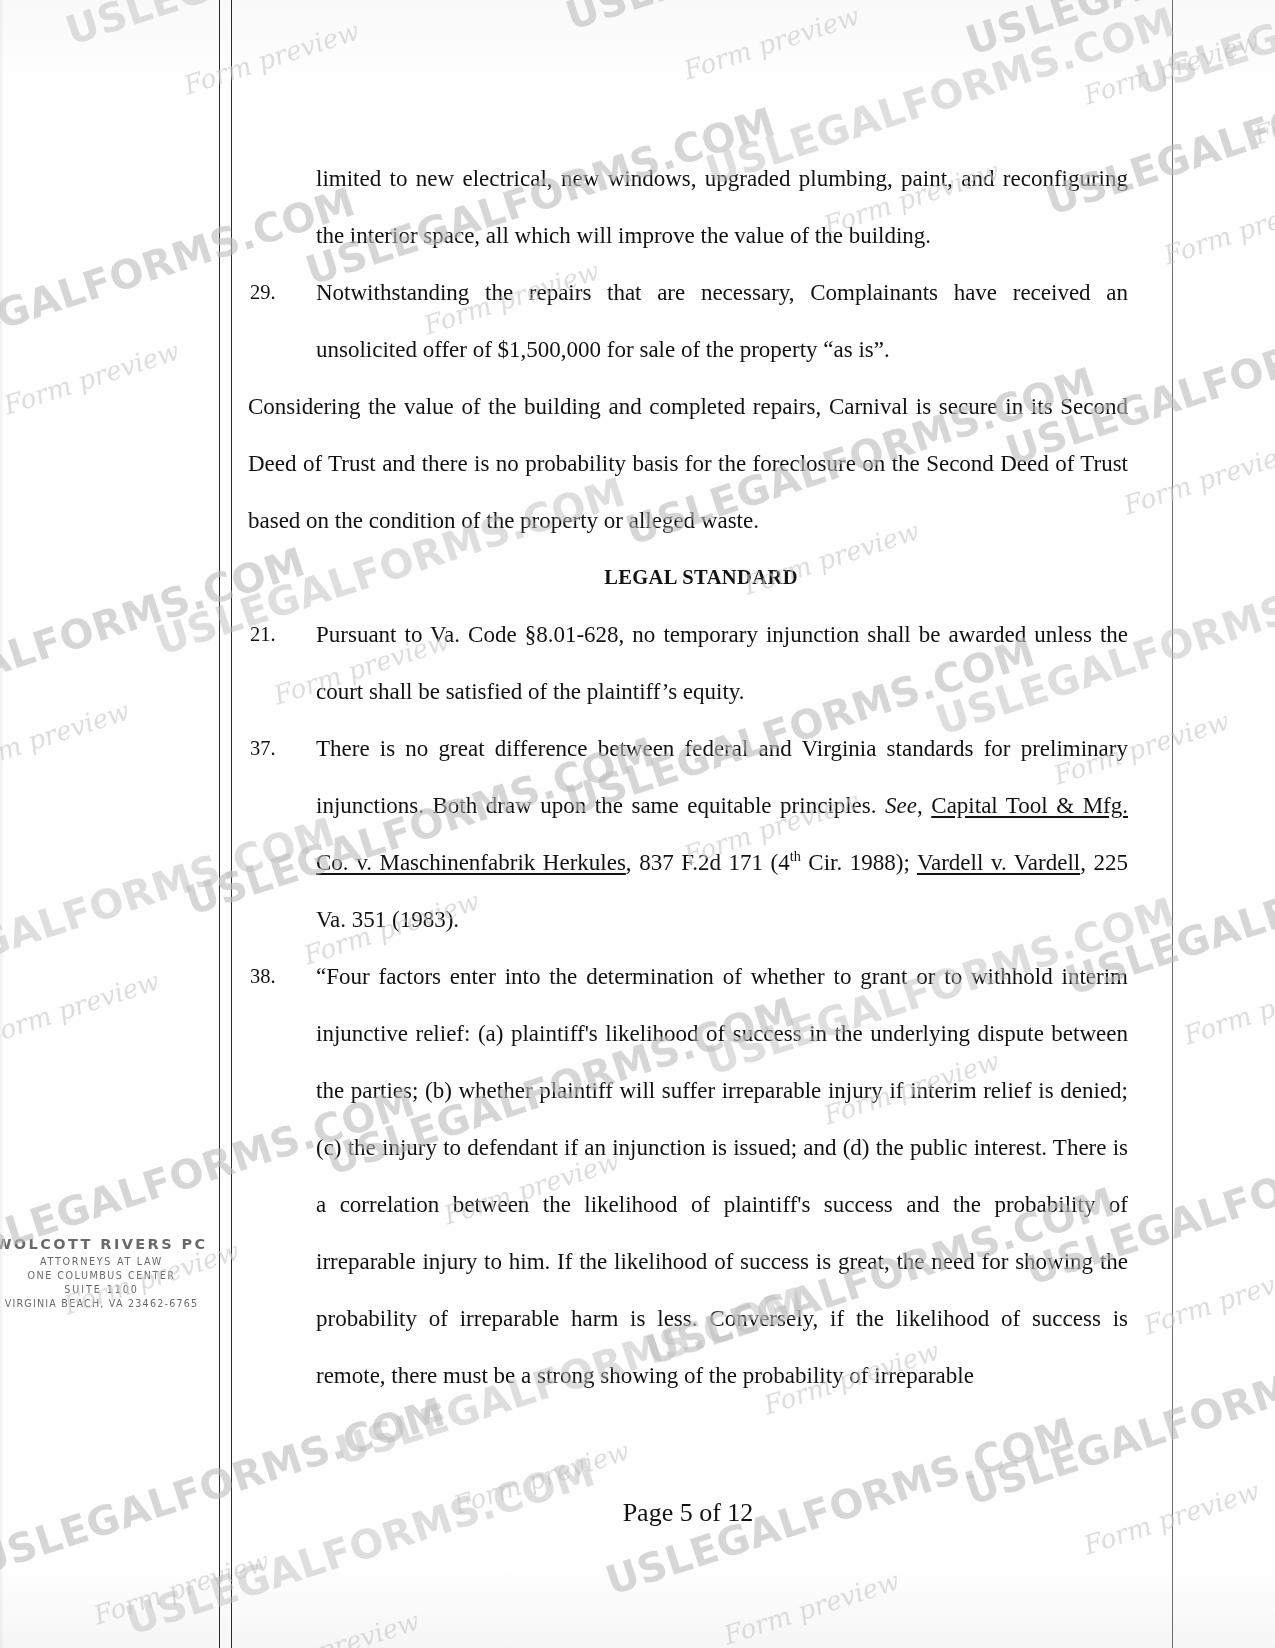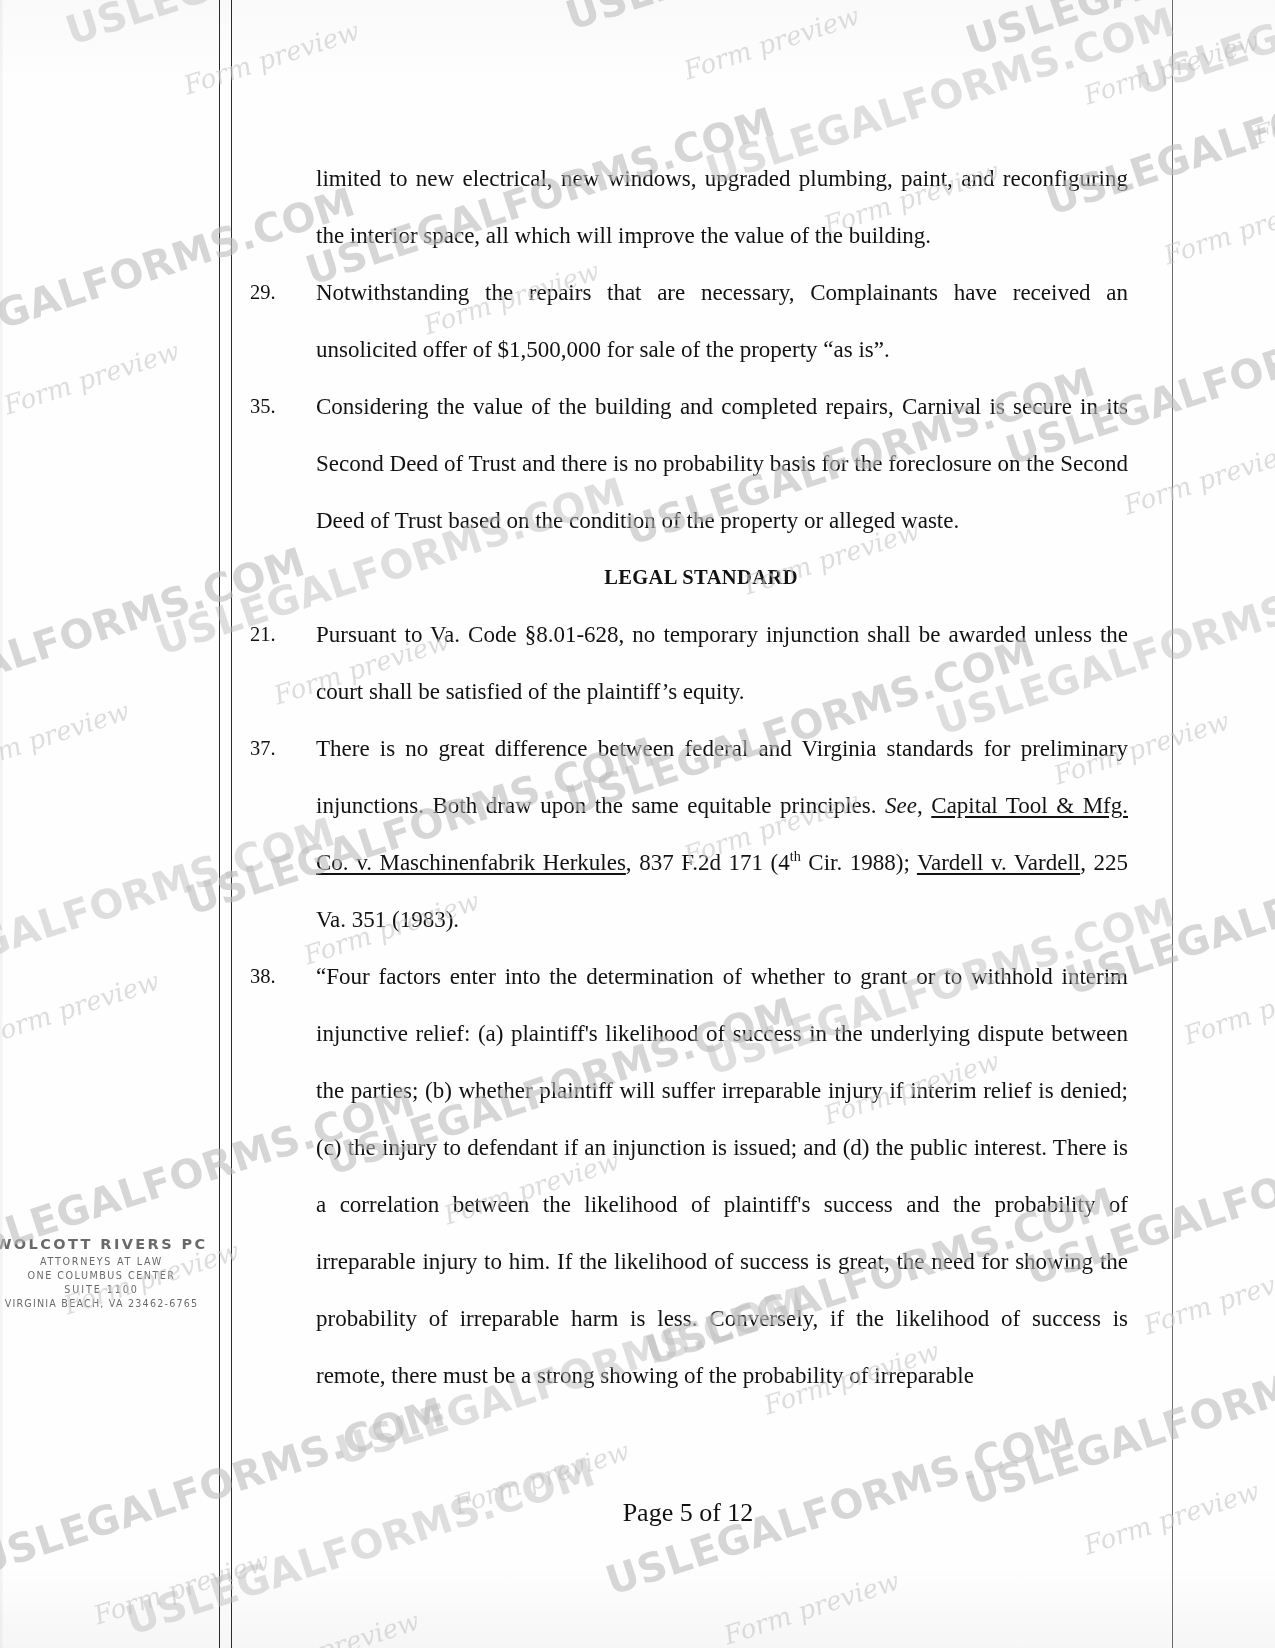--- a/index.html
+++ b/index.html
@@ -140,21 +140,20 @@
       <div class="num"></div>
       <div class="body last-left">limited to new electrical, new windows, upgraded plumbing, paint, and reconfiguring the interior space, all which will improve the value of the building.</div>
     </div>
 
     <div class="para">
       <div class="num">29.</div>
       <div class="body last-left">Notwithstanding the repairs that are necessary, Complainants have received an unsolicited offer of $1,500,000 for sale of the property “as is”.</div>
     </div>
 
     <div class="para">
-      <div class="num">35.</div>
       <div class="body last-left">Considering the value of the building and completed repairs, Carnival is secure in its Second Deed of Trust and there is no probability basis for the foreclosure on the Second Deed of Trust based on the condition of the property or alleged waste.</div>
     </div>
 
     <div class="heading">LEGAL STANDARD</div>
 
     <div class="para">
       <div class="num">21.</div>
       <div class="body last-left">Pursuant to Va. Code §8.01-628, no temporary injunction shall be awarded unless the court shall be satisfied of the plaintiff’s equity.</div>
     </div>
 

